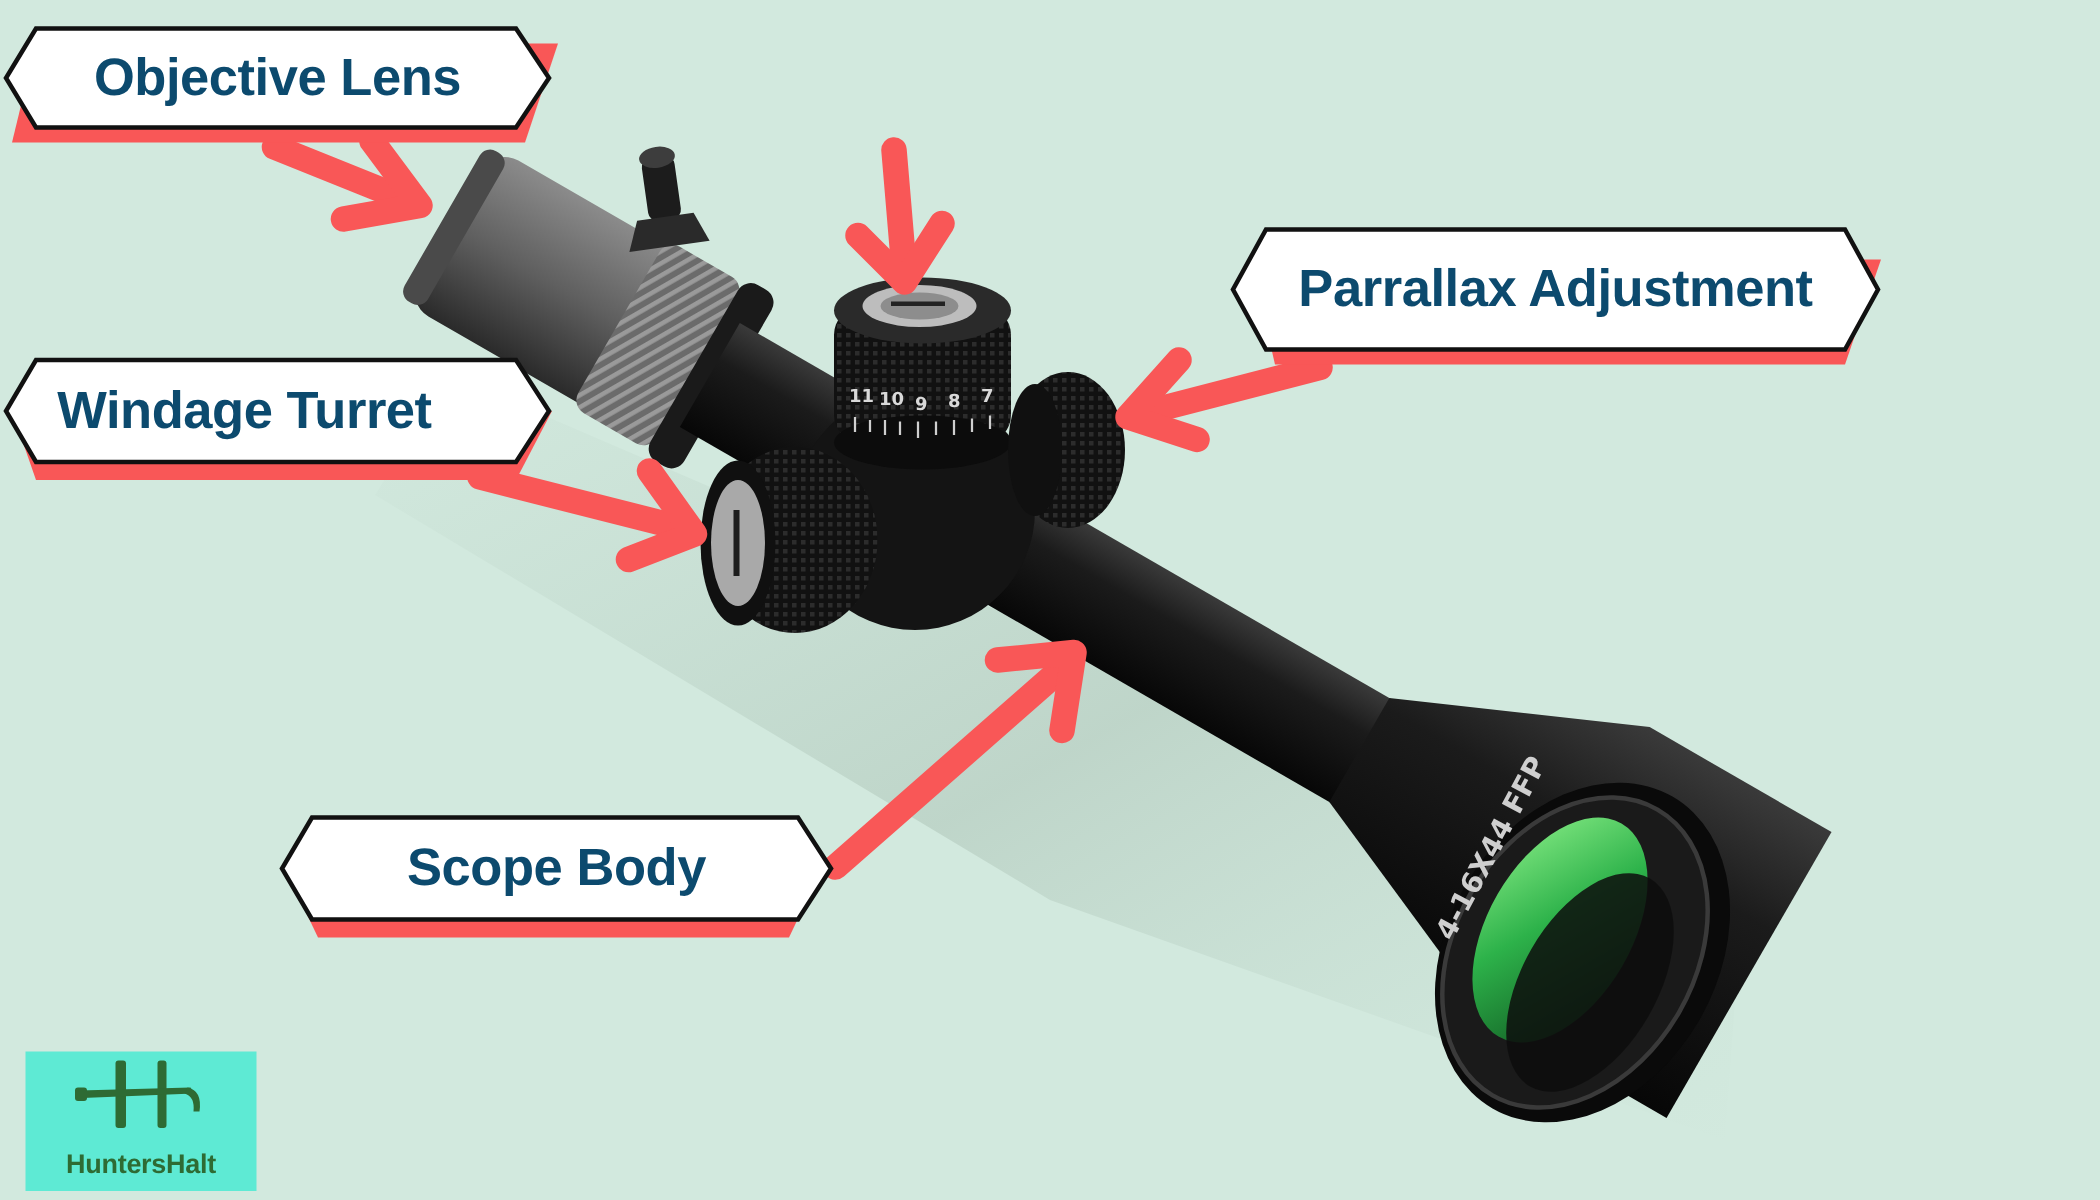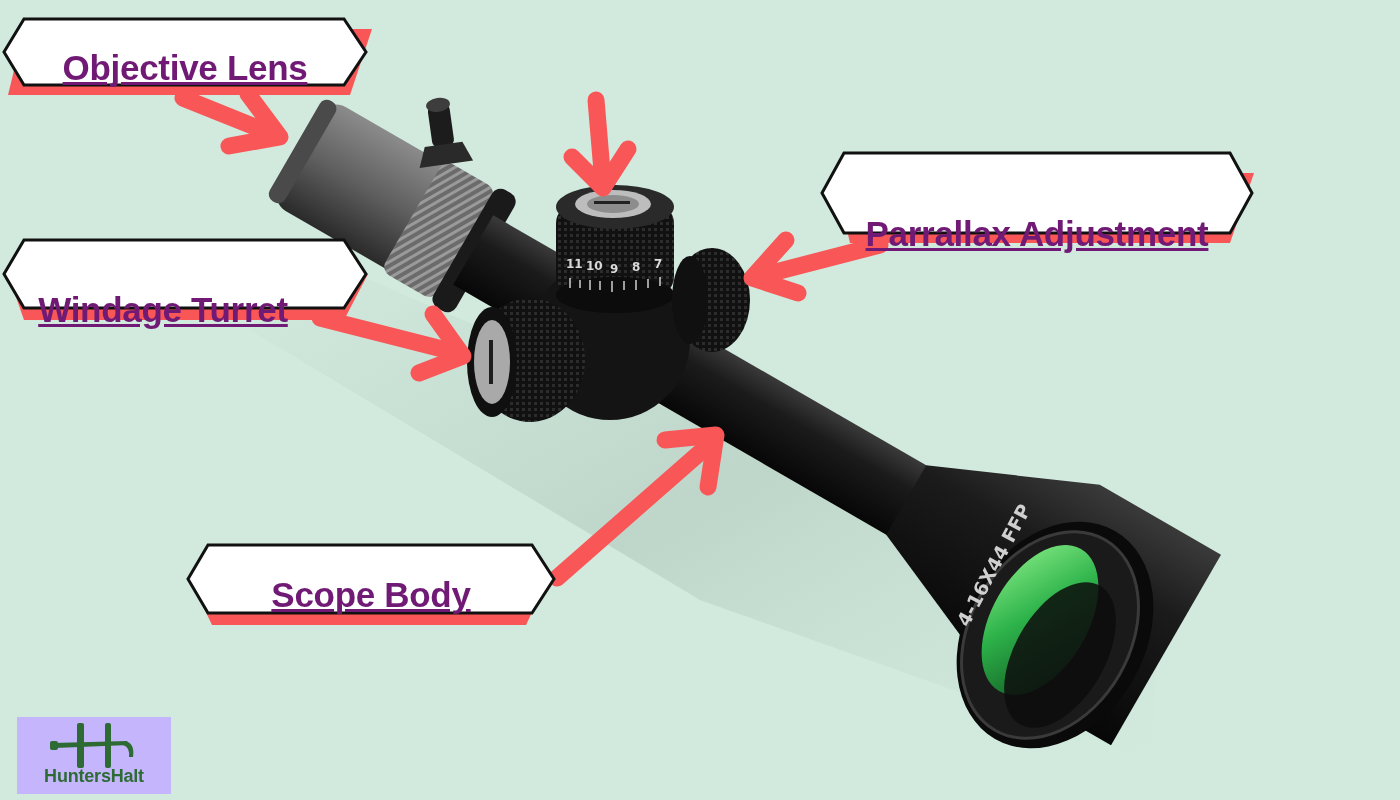--- a/index.html
+++ b/index.html
@@ -7,31 +7,29 @@
     width: 1400px; height: 800px; overflow: hidden; position: relative;
     background: #d2e9de;
     font-family: "Liberation Sans", "DejaVu Sans", sans-serif;
   }
   .stage { position: absolute; inset: 0; }
   .stage svg.art { position: absolute; left: 0; top: 0; }
 
   .callout { position: absolute; }
   .callout svg { position: absolute; left: 0; top: 0; overflow: visible; }
   .callout .label {
-    position: absolute; left: 0; top: 16px;
+    position: absolute; left: 0; top: 0;
     display: flex; align-items: center; justify-content: center;
-    font-weight: 700; color: #701a75; font-size: 35px; letter-spacing: -0.3px;
+    font-weight: 700; color: #0c4a6e; font-size: 35px; letter-spacing: -0.3px;
     white-space: nowrap;
-    text-decoration: underline;
   }
 
   .logo {
-    position: absolute; left: 17px; top: 701px; width: 154px; height: 77px;
-    background: #c4b5fd;
-    margin-top: 16px;
+    position: absolute; left: 17px; top: 701px; width: 154px; height: 93px;
+    background: #5eead4;
   }
   .logo svg { position: absolute; left: 0; top: 0; }
   .logo .logo-text {
     position: absolute; left: 0; right: 0; bottom: 7px; text-align: center;
     font-weight: 700; font-size: 18px; color: #2e6b34; letter-spacing: -0.2px;
   }
 </style>
 </head>
 <body>
 
@@ -178,29 +176,29 @@
     </svg>
     <div class="label" style="width:366px; height:70px;">Objective Lens</div>
   </div>
 
 
   <div class="callout" style="left:820px; top:151px; width:434px; height:92px;">
     <svg width="434" height="92">
       <polygon points="14,22 434,22 410,92 30,92" fill="#f95757"></polygon>
       <polygon points="24,2 410,2 432,42 410,82 24,82 2,42" fill="#ffffff" stroke="#111" stroke-width="3"></polygon>
     </svg>
-    <div class="label" style="width:434px; height:84px;margin-top:25px;">Parrallax Adjustment</div>
+    <div class="label" style="width:434px; height:84px;">Parrallax Adjustment</div>
   </div>
 
   <div class="callout" style="left:2px; top:238px; width:366px; height:82px;">
     <svg width="366" height="82">
       <polygon points="6,36 366,36 342,82 22,82" fill="#f95757"></polygon>
       <polygon points="22,2 342,2 364,36 342,70 22,70 2,36" fill="#ffffff" stroke="#111" stroke-width="3"></polygon>
     </svg>
-    <div class="label" style="width:310px; height:72px; left:6px;margin-top:20px;">Windage Turret</div>
+    <div class="label" style="width:310px; height:72px; left:6px;">Windage Turret</div>
   </div>
 
   <div class="callout" style="left:186px; top:543px; width:370px; height:82px;text-align:center;">
     <svg width="370" height="82">
       <polygon points="6,40 360,40 340,82 26,82" fill="#f95757"></polygon>
       <polygon points="22,2 346,2 368,36 346,70 22,70 2,36" fill="#ffffff" stroke="#111" stroke-width="3"></polygon>
     </svg>
     <div class="label" style="width:370px; height:72px;">Scope Body</div>
   </div>
 

